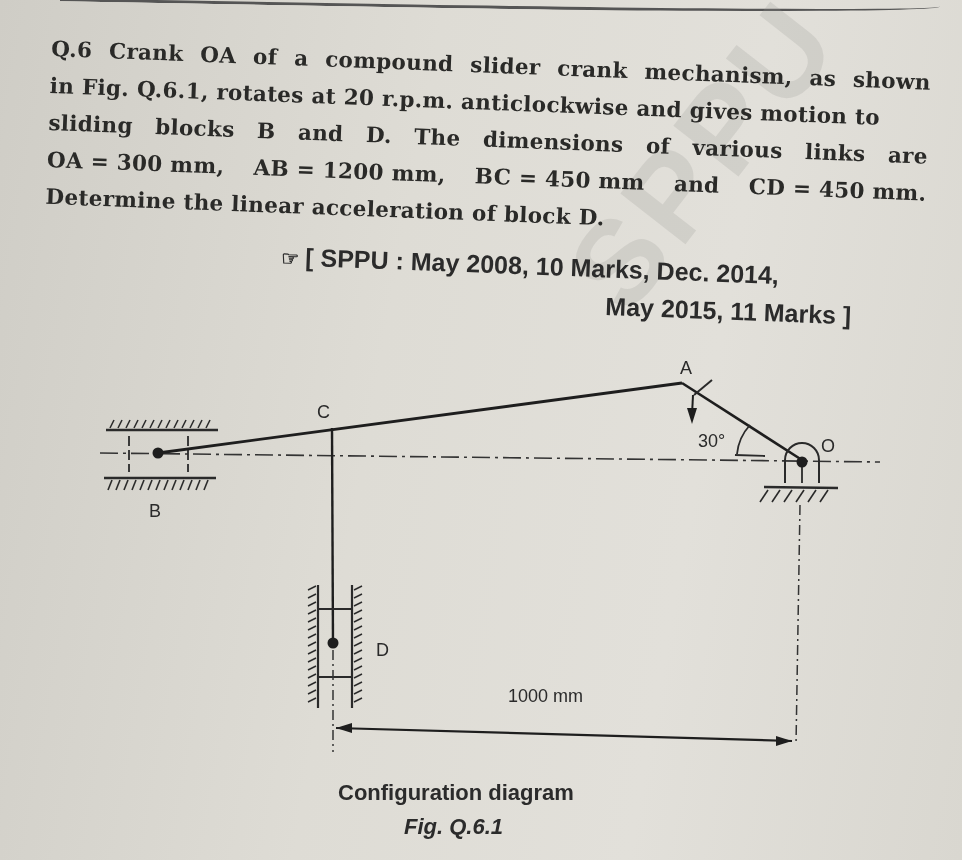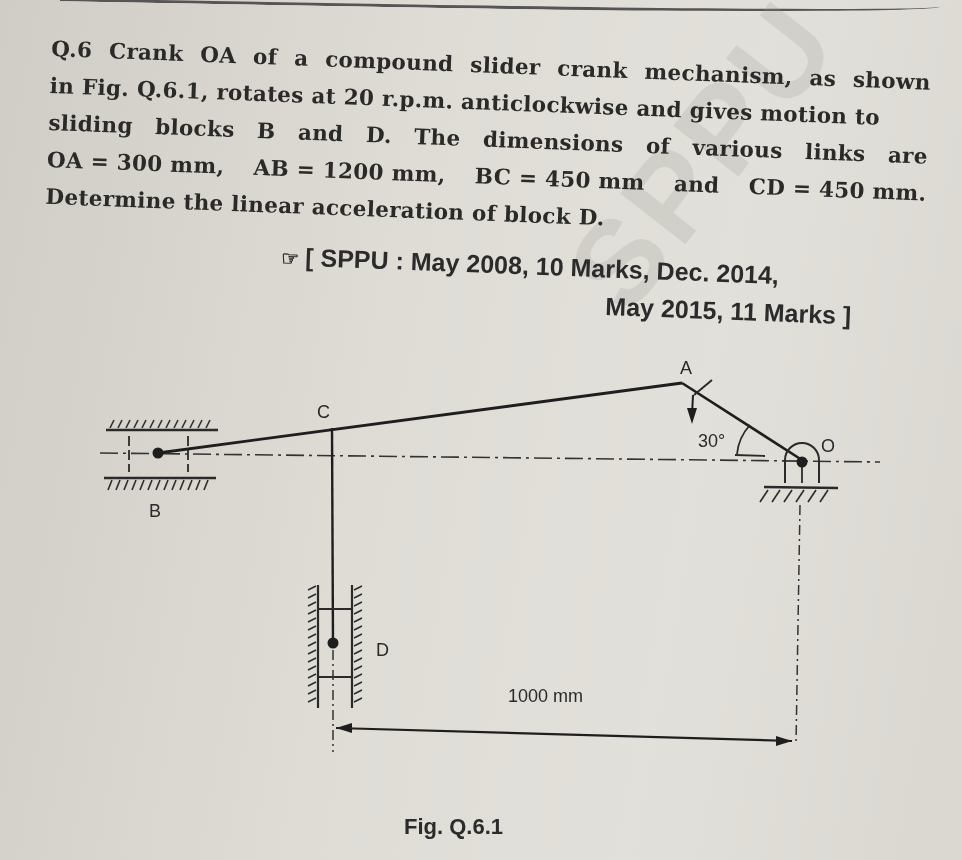--- a/index.html
+++ b/index.html
@@ -41,21 +41,21 @@
     white-space: nowrap;
   }
   svg.diagram { position: absolute; left: 0; top: 0; }
   .lbl { font-family: "Liberation Sans", sans-serif; font-size: 18px; fill: #2a2a2a; }
   .caption {
     position: absolute; left: 0; width: 962px;
     font-family: "Liberation Sans", sans-serif; font-weight: bold; color: #2b2b2b;
     font-size: 22px;
   }
   .caption.c1 { top: 780px; left: 338px; width: auto; }
-  .caption.c2 { top: 814px; left: 404px; width: auto; }
+  .caption.c2 { top: 814px; left: 404px; width: auto; font-style: italic; }
   .watermark {
     position: absolute; left: 540px; top: 250px;
     font-family: "Liberation Sans", sans-serif; font-weight: bold; font-size: 120px;
     color: rgba(150,150,145,0.22); transform: rotate(-52deg); transform-origin: left top;
     letter-spacing: 6px; pointer-events: none; white-space: nowrap;
   }
 </style>
 </head>
 <body>
 
@@ -229,14 +229,15 @@
 
     <text class="lbl" x="317" y="418">C</text>
     <text class="lbl" x="149" y="517">B</text>
     <text class="lbl" x="680" y="374">A</text>
     <text class="lbl" x="821" y="452">O</text>
     <text class="lbl" x="698" y="447">30°</text>
     <text class="lbl" x="376" y="656">D</text>
     <text class="lbl" x="508" y="702">1000 mm</text>
   </svg>
 
+  <div class="caption c1">Configuration diagram</div>
   <div class="caption c2">Fig. Q.6.1</div>
 </div>
 
 </body></html>

